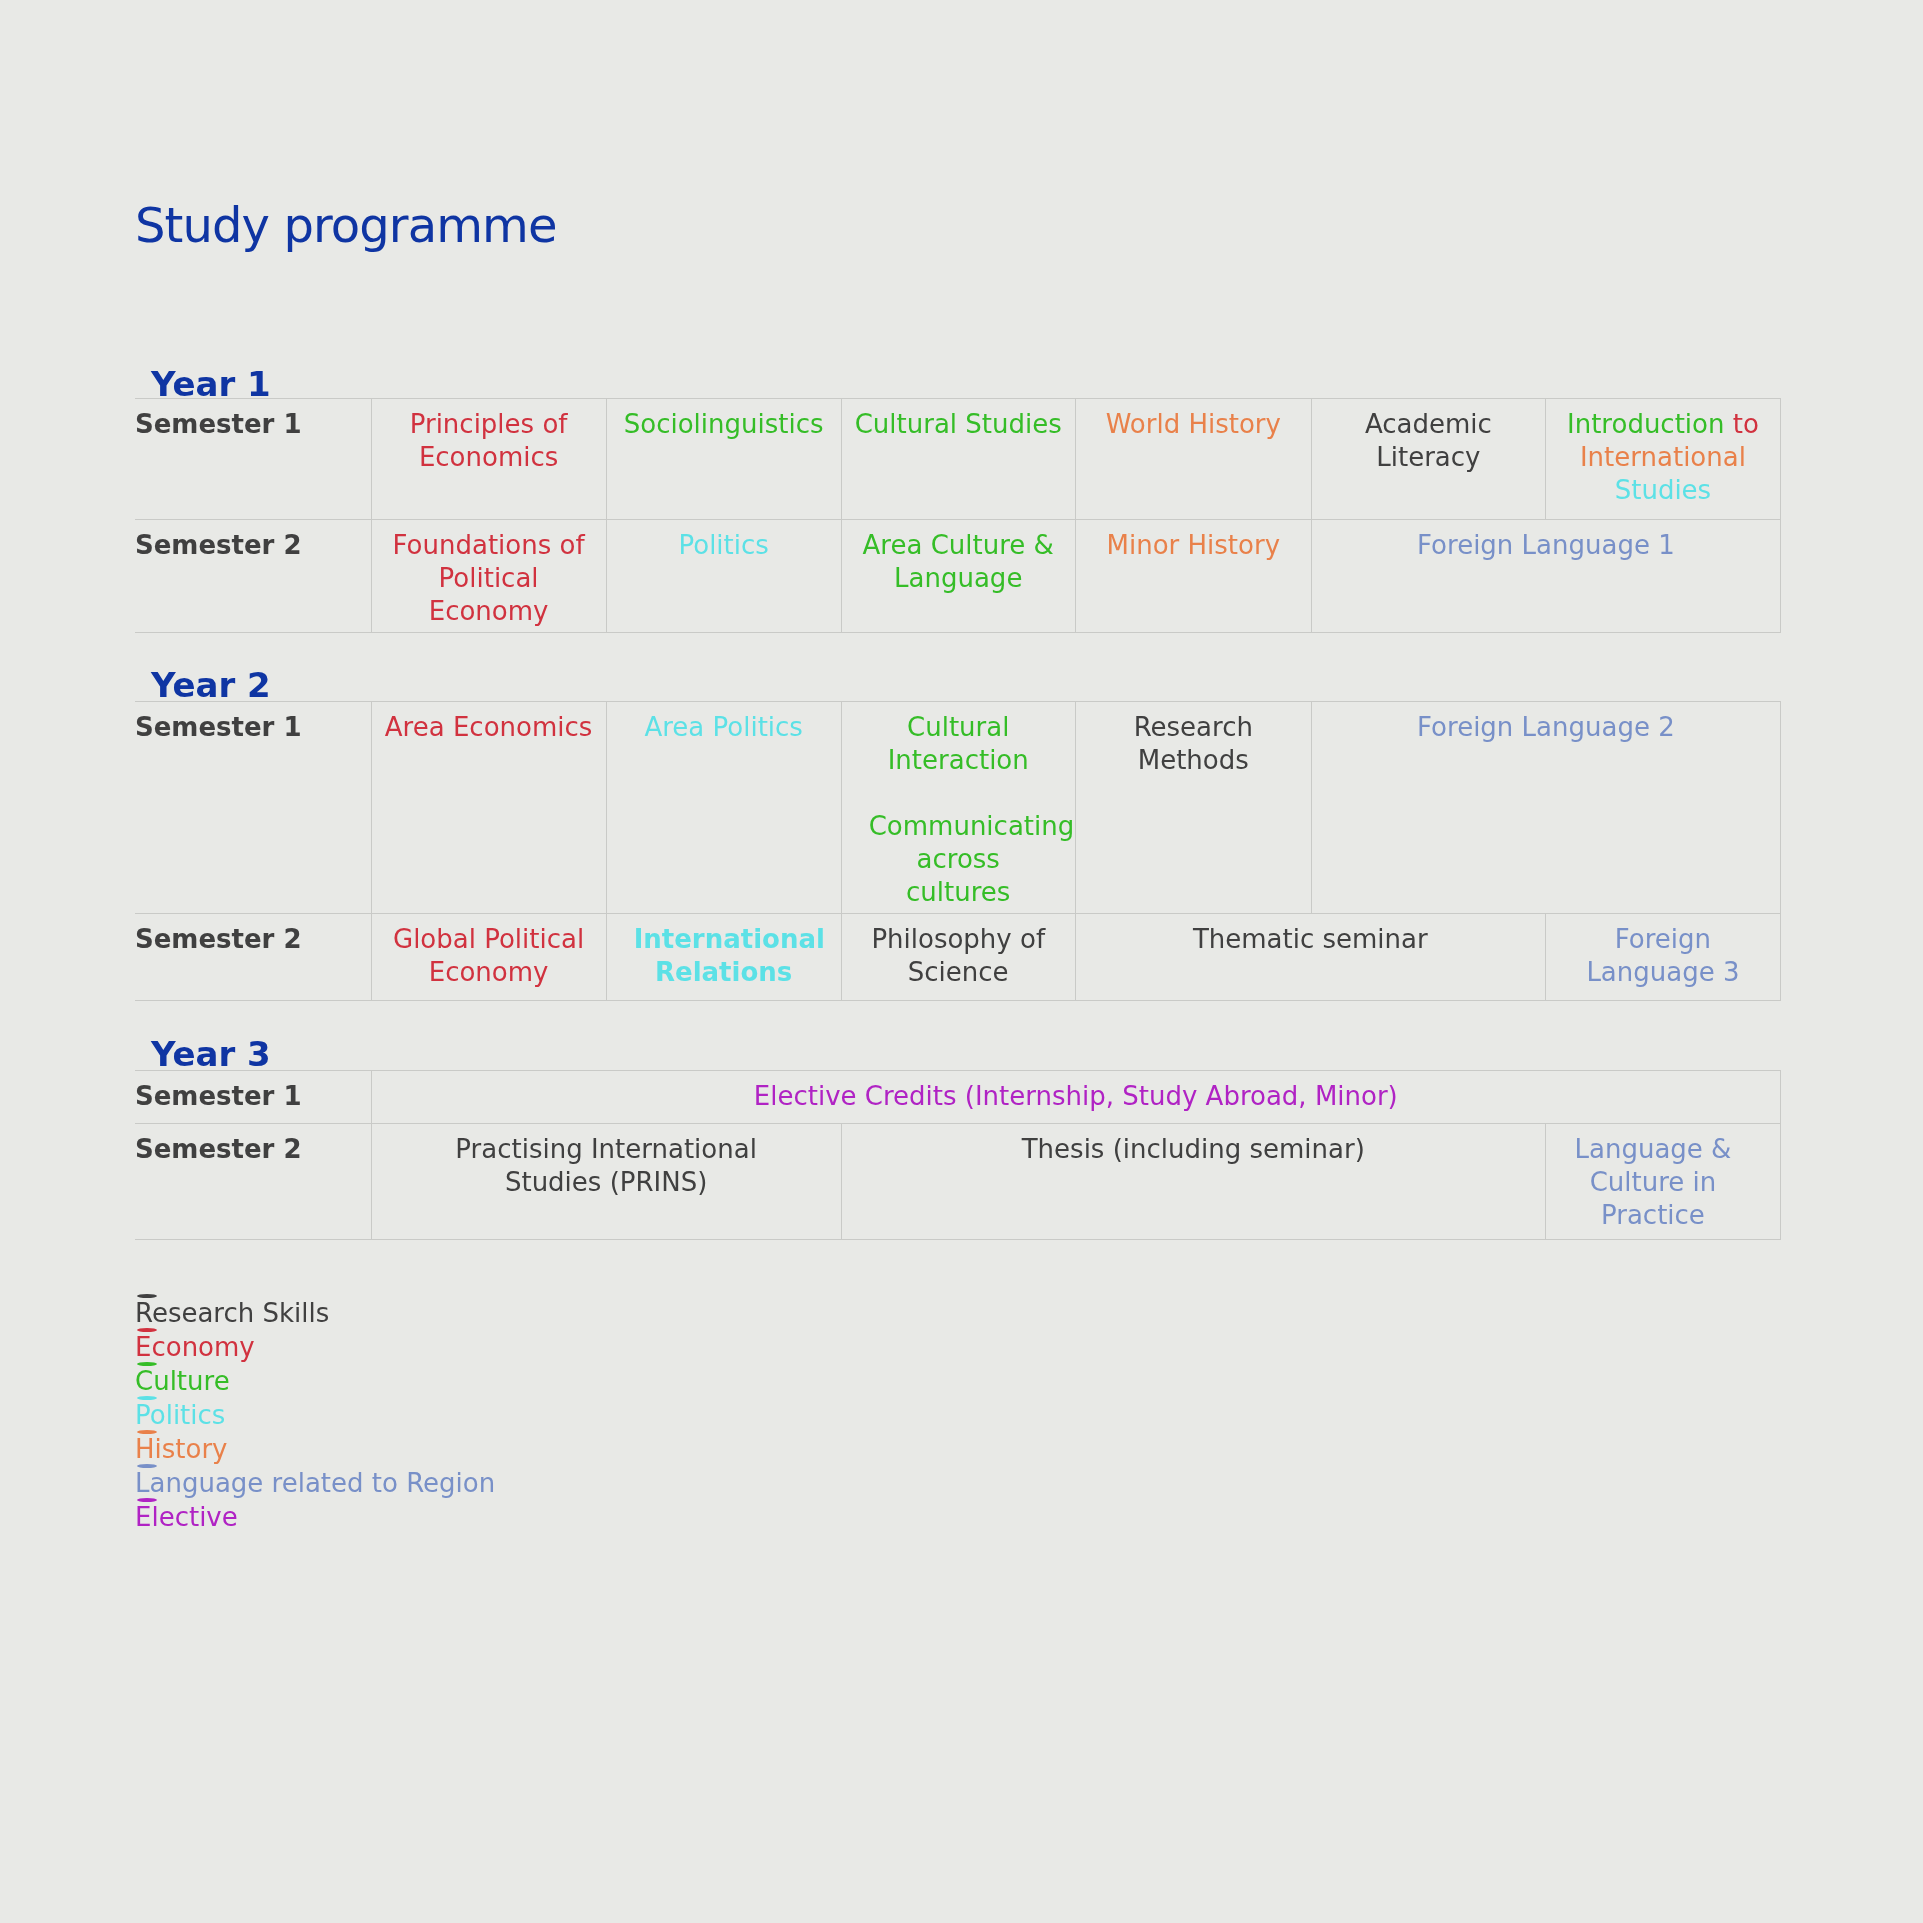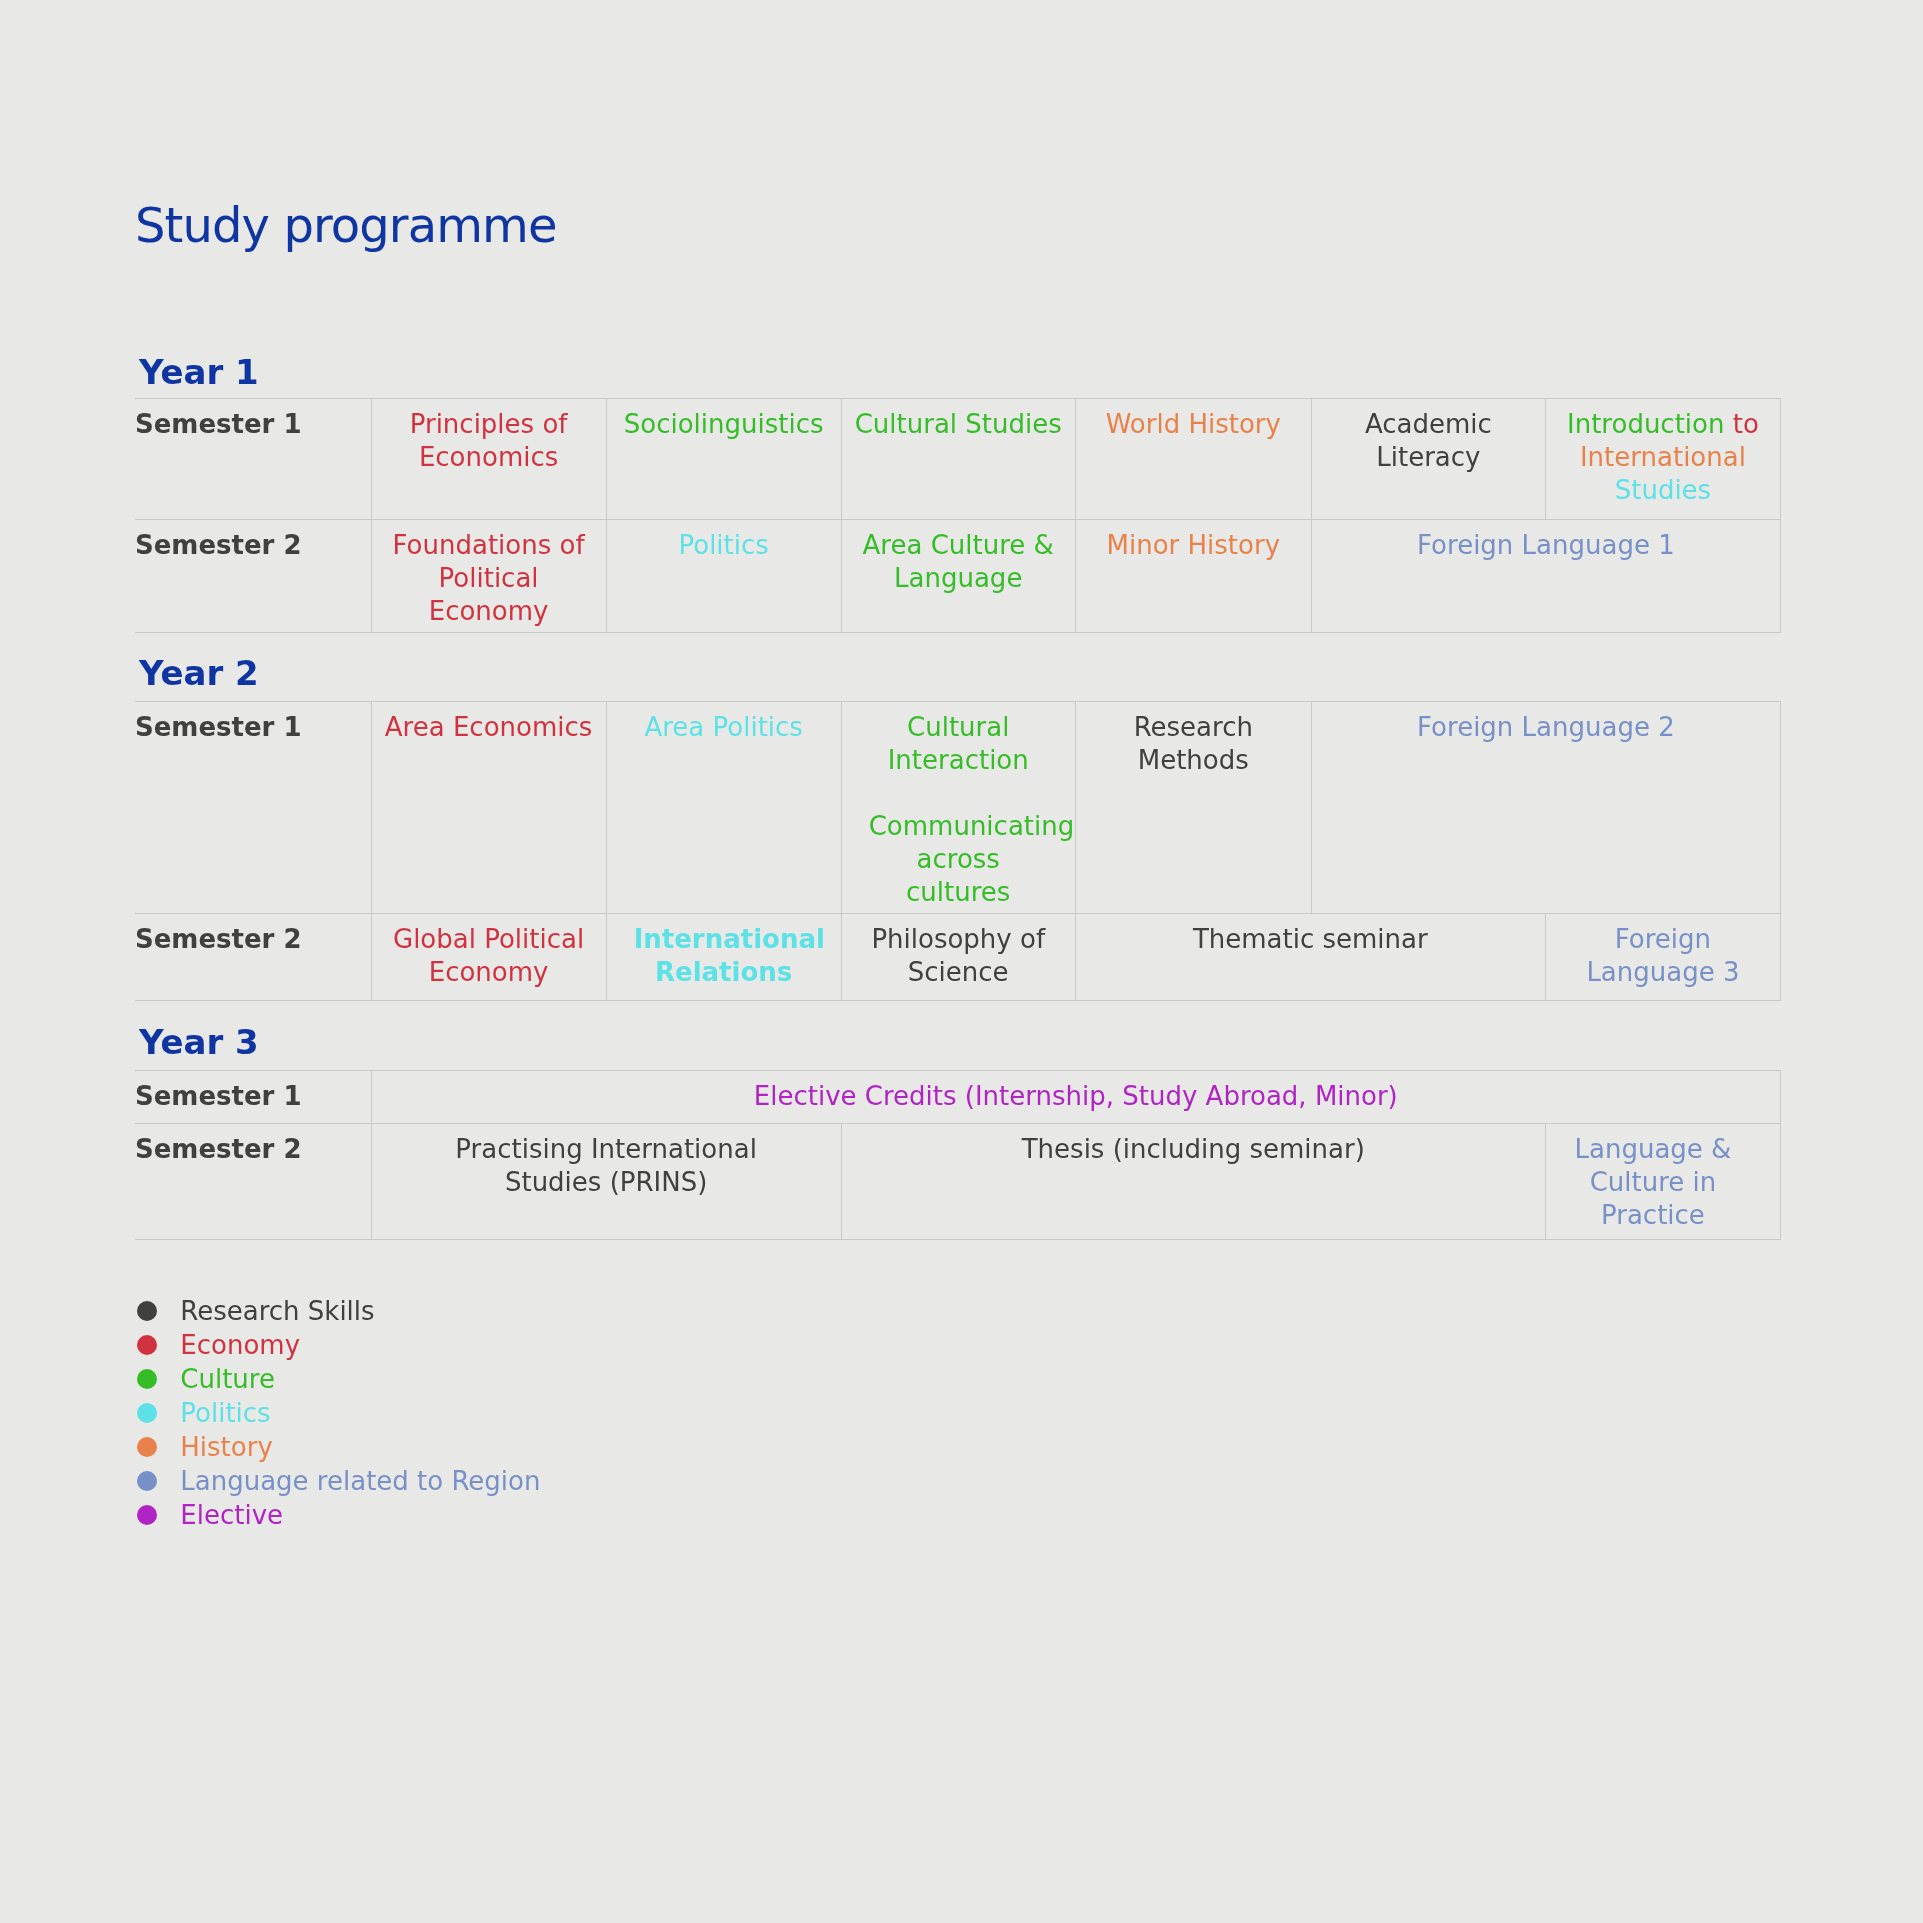--- a/index.html
+++ b/index.html
@@ -1,28 +1,28 @@
 <!DOCTYPE html>
 <html style="font-size:14.5px"><head>
 <meta charset="utf-8">
 <style>
   html, body { margin:0; padding:0; }
   body { width:1923px; height:1923px; background:#e8e9e6; position:relative; overflow:hidden;
          font-family:"DejaVu Sans", "Liberation Sans", sans-serif; color:#404040; }
   .title { position:absolute; left:135px; top:201px; font-size:48px; color:#0f35a3; font-weight:normal; letter-spacing:-0.9px; margin:0; line-height:1; }
-  .year { position:absolute; left:135px; font-size:34px; font-weight:bold; color:#0f35a3; margin:4px; line-height:1; }
+  .year { position:absolute; left:135px; font-size:34px; font-weight:bold; color:#0f35a3; margin:16px; line-height:1; }
   table.prog { position:absolute; left:135px; width:1646px; border-collapse:collapse; table-layout:fixed; }
   table.prog td { border:1.8px solid #c9cac7; vertical-align:top; text-align:center; font-size:26px; line-height:33px; padding:9px 3.6px 3.6px 3.6px; }
   table.prog td.sem { border-left:none; text-align:left; font-weight:bold; color:#404040; padding-left:0; }
   table.prog tr:first-child td { border-top:1.8px solid #c9cac7; }
   .c-res { color:#404040; } .c-eco { color:#d1323f; } .c-cul { color:#35bd27; }
   .c-pol { color:#5ce1e6; } .c-his { color:#e9814a; } .c-lan { color:#7890c8; } .c-ele { color:#b023c4; }
   .gap { display:block; height:33px; }
   .legend { position:absolute; left:135px; top:1294px; margin:0; padding:0; list-style:none; }
-  .legend li { display:flex; align-items:center; height:34px; font-size:26px; }
+  .legend li { display:flex; height:34px; font-size:26px;flex-direction:column; }
   .dot { width:20px; height:20px; border-radius:50%; display:inline-block; margin-right:23.5px; margin-left:1.8px; }
 </style>
 </head>
 <body>
 
 <h1 class="title">Study programme</h1>
 
 <h2 class="year" style="top:351px;">Year 1</h2>
 <table class="prog" style="top:398px;">
   <colgroup>

